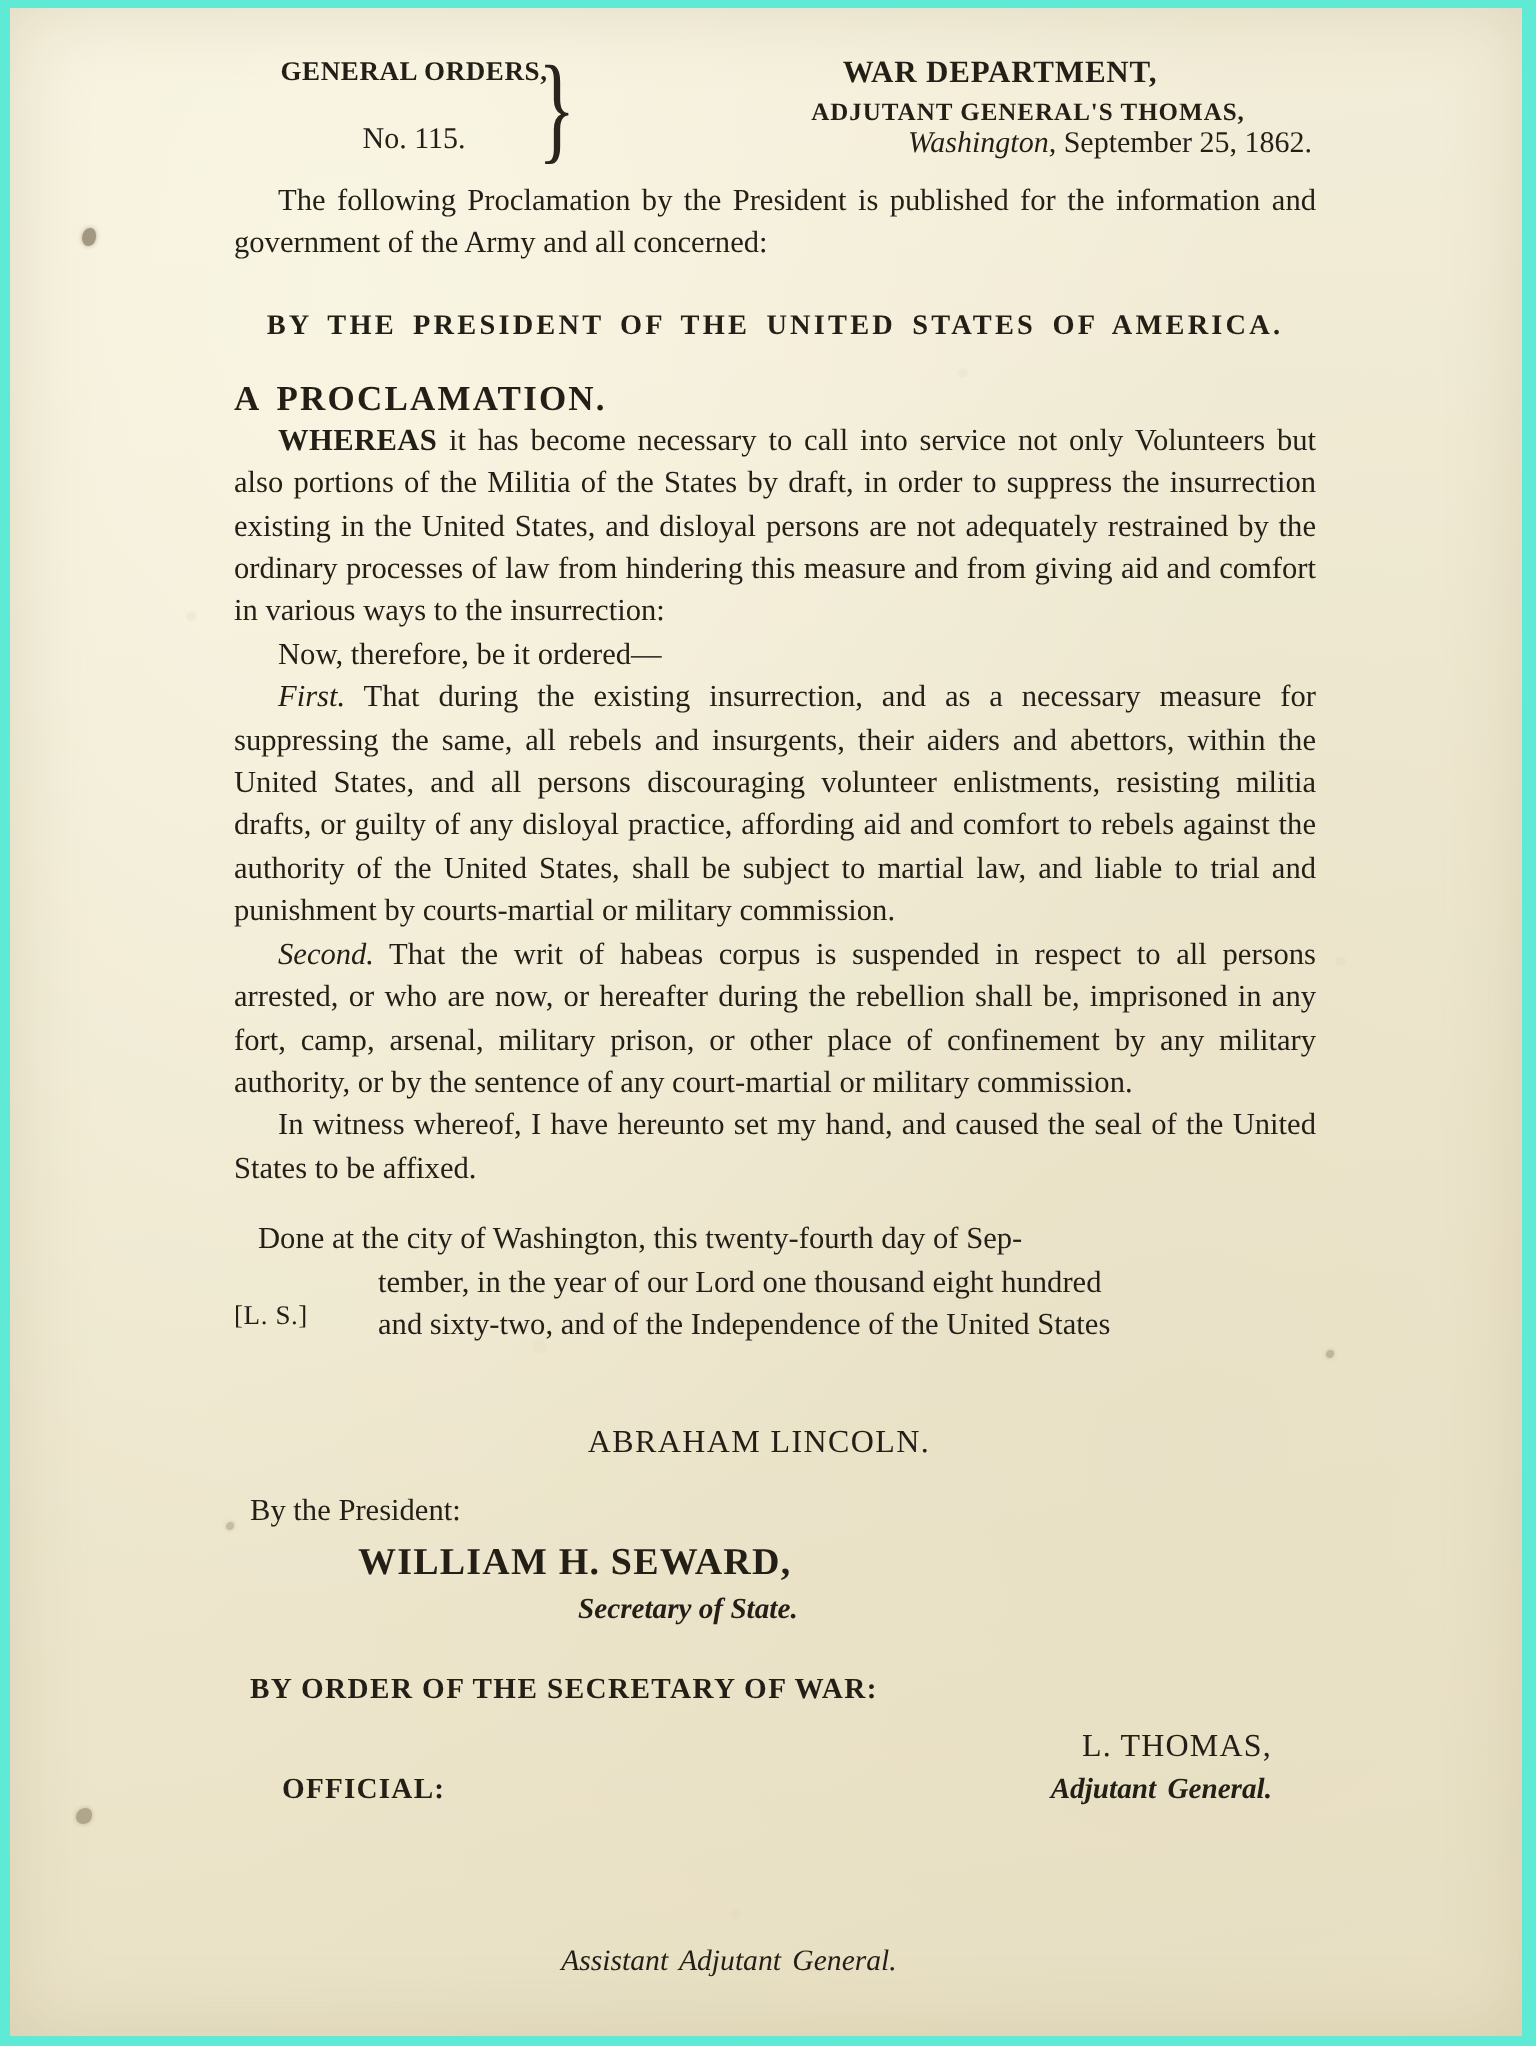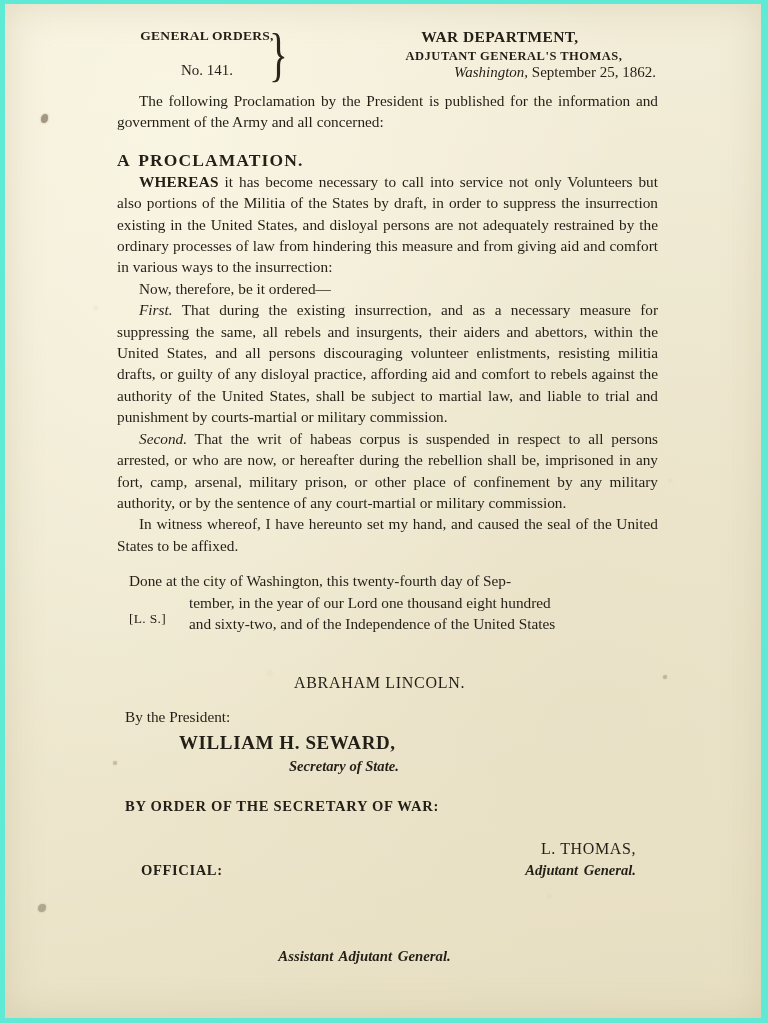--- a/index.html
+++ b/index.html
@@ -159,21 +159,21 @@
   }
 
   
   .seal-block {
     position: relative;
     margin-top: 14px;
     min-height: 92px;
   }
   .seal-mark {
     position: absolute;
-    left: 12px;
+    left: 0;
     top: 41px;
     font-size: 13.5px;
     font-variant: small-caps;
     letter-spacing: .3px;
     white-space: nowrap;
   }
   .seal-l1 {
     margin: 0;
     font-size: 15.3px;
     line-height: 21.4px;
@@ -218,21 +218,21 @@
   }
   .order-line {
     margin-top: 23px;
     padding-left: 8px;
     font-size: 14.6px;
     font-weight: bold;
     font-variant: small-caps;
     letter-spacing: .7px;
   }
   .thomas {
-    margin-top: 25px;
+    margin-top: 11px;
     text-align: right;
     font-size: 16px;
     letter-spacing: .6px;
     padding-right: 22px;
   }
   .official-row {
     position: relative;
     margin-top: 4px;
     height: 24px;
   }
@@ -252,21 +252,21 @@
     font-size: 14.6px;
     font-style: italic;
     font-weight: 600;
     word-spacing: 2px;
   }
   .asst {
     margin-top: 62px;
     text-align: center;
     font-size: 14.8px;
     font-style: italic;
-    font-weight: 700;
+    font-weight: 400;
     word-spacing: 2px;
     padding-right: 46px;
   }
 </style>
 </head>
 <body>
 
 <div id="page">
   <div id="paper">
     <div id="grain"></div>
@@ -274,34 +274,35 @@
     <div class="speck" style="left:36px;top:110px;width:7px;height:9px;"></div>
     <div class="speck" style="left:33px;top:900px;width:8px;height:8px;opacity:.75;"></div>
     <div class="speck" style="left:108px;top:757px;width:4px;height:4px;opacity:.5;"></div>
     <div class="speck" style="left:658px;top:671px;width:4px;height:4px;opacity:.55;"></div>
 
     <div id="content">
 
       <div class="masthead">
         <div class="mh-left">
           <div class="ln1">GENERAL ORDERS,</div>
-          <div class="ln2">No. 141.</div>
+          <div class="ln2">No. 115.</div>
         </div>
         <div class="brace">}</div>
         <div class="mh-right">
           <div class="wd">WAR DEPARTMENT,</div>
           <div class="ago">ADJUTANT GENERAL'S THOMAS,</div>
           <div class="wash">
             <span>Washington,</span><span class="plain"> September 25, 1862.</span>
           </div>
         </div>
       </div>
 
       <p class="body indent gap-md">The following Proclamation by the President is published for the information and government of the Army and all concerned:</p>
 
+      <h2 class="centered-caps">BY THE PRESIDENT OF THE UNITED STATES OF AMERICA.</h2>
 
       <h1 class="proclamation">A PROCLAMATION.</h1>
 
       <p class="body indent gap-md"><span class="lead">WHEREAS</span><span> it has become necessary to call into service not only Volunteers but also portions of the Militia of the States by draft, in order to suppress the insurrection existing in the United States, and disloyal persons are not adequately restrained by the ordinary processes of law from hindering this measure and from giving aid and comfort in various ways to the insurrection:</span></p>
 
       <p class="body indent gap-sm">Now, therefore, be it ordered—</p>
 
       <p class="body indent"><span class="ital">First.</span><span> That during the existing insurrection, and as a necessary measure for suppressing the same, all rebels and insurgents, their aiders and abettors, within the United States, and all persons discouraging volunteer enlistments, resisting militia drafts, or guilty of any disloyal practice, affording aid and comfort to rebels against the authority of the United States, shall be subject to martial law, and liable to trial and punishment by courts-martial or military commission.</span></p>
 
       <p class="body indent"><span class="ital">Second.</span><span> That the writ of habeas corpus is suspended in respect to all persons arrested, or who are now, or hereafter during the rebellion shall be, imprisoned in any fort, camp, arsenal, military prison, or other place of confinement by any military authority, or by the sentence of any court-martial or military commission.</span></p>

